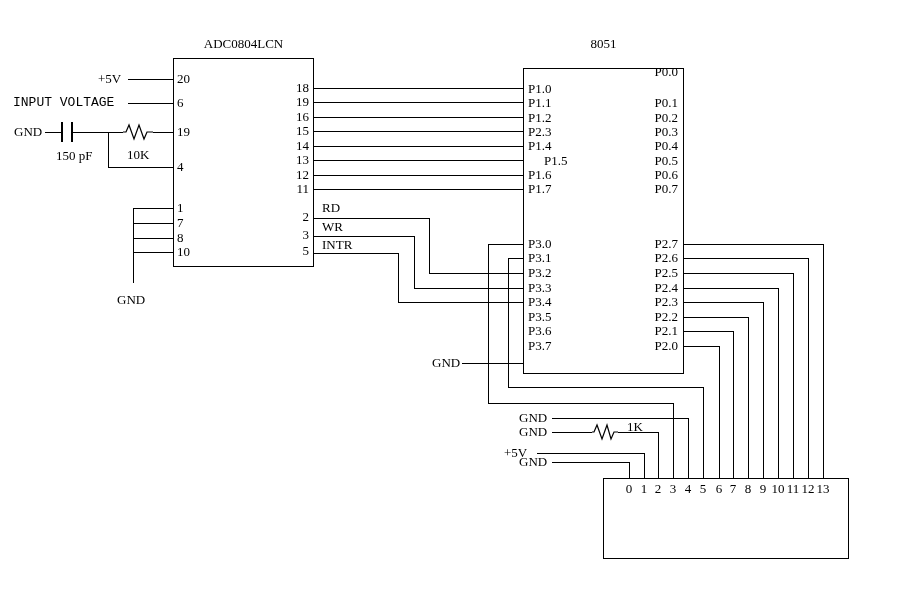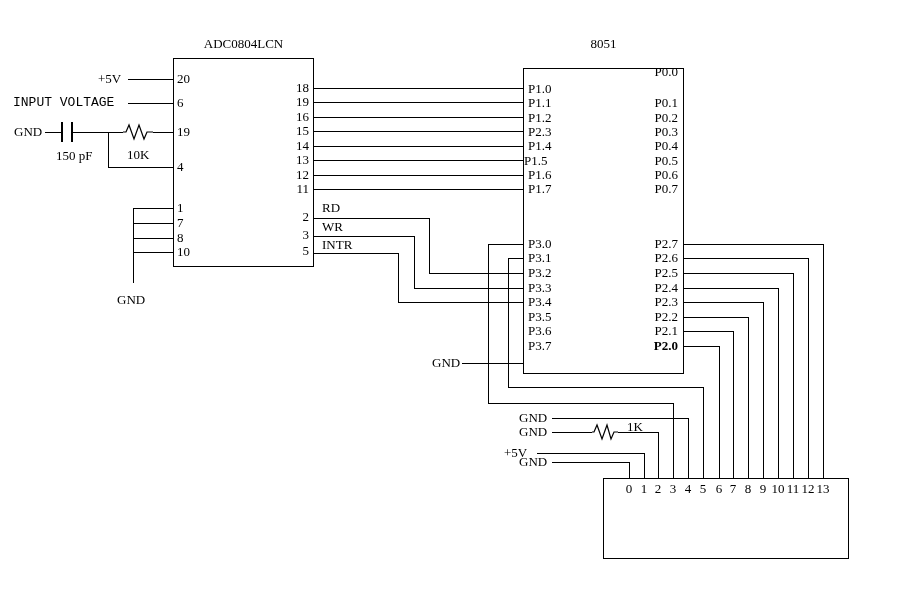--- a/index.html
+++ b/index.html
@@ -158,21 +158,21 @@
     <div class="lbl" style="right: 601px; top: 168px; text-align: right;">12</div>
     <div class="lbl" style="right: 601px; top: 182px; text-align: right;">11</div>
     <div class="lbl" style="right: 601px; top: 210px; text-align: right;">2</div>
     <div class="lbl" style="right: 601px; top: 228px; text-align: right;">3</div>
     <div class="lbl" style="right: 601px; top: 244px; text-align: right;">5</div>
     <div class="lbl" style="left: 528px; top: 82px; text-align: center;">P1.0</div>
     <div class="lbl" style="left: 528px; top: 96px;">P1.1</div>
     <div class="lbl" style="left: 528px; top: 111px;">P1.2</div>
     <div class="lbl" style="left: 528px; top: 125px;">P2.3</div>
     <div class="lbl" style="left: 528px; top: 139px;">P1.4</div>
-    <div class="lbl" style="left: 524px; top: 154px;">P1.5</div>
+    <div class="lbl" style="left: 544px; top: 154px;">P1.5</div>
     <div class="lbl" style="left: 528px; top: 168px;">P1.6</div>
     <div class="lbl" style="left: 528px; top: 182px;">P1.7</div>
     <div class="lbl" style="left: 528px; top: 237px;">P3.0</div>
     <div class="lbl" style="left: 528px; top: 251px;">P3.1</div>
     <div class="lbl" style="left: 528px; top: 266px;">P3.2</div>
     <div class="lbl" style="left: 528px; top: 281px;">P3.3</div>
     <div class="lbl" style="left: 528px; top: 295px;">P3.4</div>
     <div class="lbl" style="left: 528px; top: 310px;">P3.5</div>
     <div class="lbl" style="left: 528px; top: 324px;">P3.6</div>
     <div class="lbl" style="left: 528px; top: 339px;">P3.7</div>
@@ -184,21 +184,21 @@
     <div class="lbl" style="right: 232px; top: 154px; text-align: right;">P0.5</div>
     <div class="lbl" style="right: 232px; top: 168px; text-align: right;">P0.6</div>
     <div class="lbl" style="right: 232px; top: 182px; text-align: right;">P0.7</div>
     <div class="lbl" style="right: 232px; top: 237px; text-align: right;">P2.7</div>
     <div class="lbl" style="right: 232px; top: 251px; text-align: center;">P2.6</div>
     <div class="lbl" style="right: 232px; top: 266px; text-align: right;">P2.5</div>
     <div class="lbl" style="right: 232px; top: 281px; text-align: right;">P2.4</div>
     <div class="lbl" style="right: 232px; top: 295px; text-align: right;">P2.3</div>
     <div class="lbl" style="right: 232px; top: 310px; text-align: right;">P2.2</div>
     <div class="lbl" style="right: 232px; top: 324px; text-align: right;">P2.1</div>
-    <div class="lbl" style="right: 232px; top: 339px; text-align: right; font-weight: bold;">P2.0</div>
+    <div class="lbl" style="right: 232px; top: 339px; text-align: right;">P2.0</div>
     <div class="lbl" style="left: 619px; top: 482px; width: 20px; text-align: center;">0</div>
     <div class="lbl" style="left: 634px; top: 482px; width: 20px; text-align: center;">1</div>
     <div class="lbl" style="left: 648px; top: 482px; width: 20px; text-align: center;">2</div>
     <div class="lbl" style="left: 663px; top: 482px; width: 20px; text-align: center;">3</div>
     <div class="lbl" style="left: 678px; top: 482px; width: 20px; text-align: center;">4</div>
     <div class="lbl" style="left: 693px; top: 482px; width: 20px; text-align: center;">5</div>
     <div class="lbl" style="left: 709px; top: 482px; width: 20px; text-align: center;">6</div>
     <div class="lbl" style="left: 723px; top: 482px; width: 20px; text-align: center;">7</div>
     <div class="lbl" style="left: 738px; top: 482px; width: 20px; text-align: center;">8</div>
     <div class="lbl" style="left: 753px; top: 482px; width: 20px; text-align: center;">9</div>

